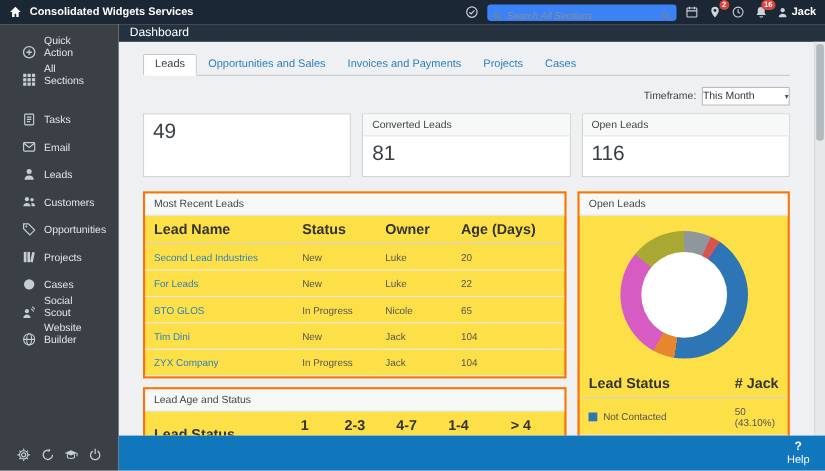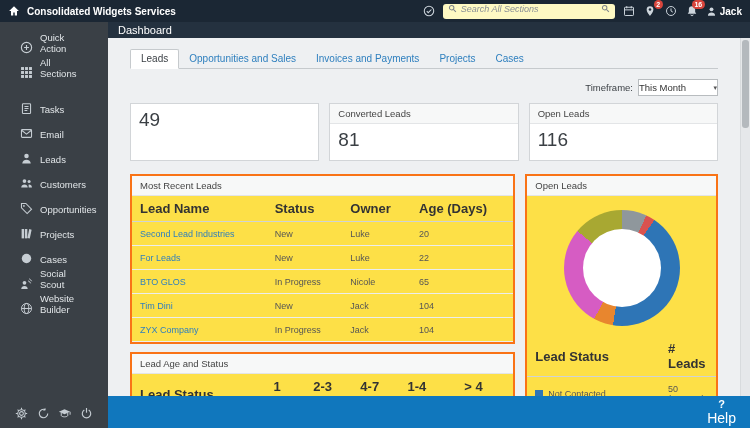--- a/index.html
+++ b/index.html
@@ -8,21 +8,21 @@
   svg{display:block;width:100%;height:100%}
 
   
   .topbar{position:absolute;top:0;left:0;width:750px;height:22px;background:#1b2734;display:flex;align-items:center;padding:0 8px;gap:7px;color:#e8edf1;z-index:5}
   .home-ic{width:12px;height:12px;color:#fff;cursor:pointer;flex:0 0 12px}
   .brand{font-size:10px;font-weight:bold;color:#fff;white-space:nowrap}
   .spacer{flex:1}
   .ticon{position:relative;width:14px;height:14px;display:flex;align-items:center;justify-content:center;color:#cdd5dc;cursor:pointer;flex:0 0 14px}
   .ticon svg{width:12px;height:12px}
   .badge{position:absolute;top:-4px;right:-6px;background:#d9453c;color:#fff;font-size:7px;font-style:normal;line-height:9px;padding:0 2.5px;border-radius:6px;font-weight:bold}
-  .searchbox{display:flex;align-items:flex-start;background:#fef9c3;border-radius:3px;height:15px;width:172px;padding:0 5px;gap:4px;color:#7d848a}
+  .searchbox{display:flex;align-items:flex-end;background:#3b82f6;border-radius:3px;height:15px;width:172px;padding:0 5px;gap:4px;color:#7d848a}
   .searchbox .sic{width:9px;height:9px;flex:0 0 9px}
   .searchbox input{border:0;outline:0;flex:1;font-size:9px;background:transparent;color:#333;font-family:inherit;min-width:0}
   .searchbox input::placeholder{font-style:italic;color:#8a9096}
   .user{display:flex;align-items:center;gap:3px;font-size:10px;color:#fff;font-weight:bold;cursor:pointer}
   .user .uic{width:11px;height:11px;color:#cdd5dc}
 
   
   .sidebar{position:absolute;left:0;top:22px;width:108px;bottom:0;background:#3a4046;display:flex;flex-direction:column;padding-top:7px}
   .side-item{display:flex;align-items:flex-end;gap:7px;height:25px;padding:0 20px;font-size:9.5px;color:#e2e6e9;cursor:pointer;flex:0 0 25px}
   .sicon{width:13px;height:13px;color:#c6cdd3;flex:0 0 13px}
@@ -65,21 +65,21 @@
   .legend-table thead th{border-top:0}
   .swatch{display:inline-block;width:8px;height:8px;margin-right:5px;vertical-align:-1px}
   .value-cell{width:56px;vertical-align:top}
 
   .scrollbar{position:absolute;top:16px;right:0;bottom:32px;width:10px;background:#e6e8ea;border-left:1px solid #d8dbdd;cursor:pointer}
   .scroll-thumb{position:absolute;top:2px;left:1px;width:7px;height:88px;background:#b4b9bd;border-radius:3px;cursor:pointer}
 
   .footer{position:absolute;left:0;right:0;bottom:0;height:32px;background:#1077bd;display:flex;align-items:center;justify-content:flex-end;padding:0 14px}
   .help{display:flex;flex-direction:column;align-items:center;color:#fff;cursor:pointer;line-height:1.15}
   .help .q{font-size:11px;font-weight:bold}
-  .help .t{font-size:14px}
+  .help .t{font-size:10px}
 </style>
 </head>
 <body>
 
 <header class="topbar">
   <span class="home-ic">
     <svg viewBox="0 0 16 16" fill="currentColor">
         <path d="M8 1.5L1.5 8H4v6h3v-4h2v4h3V8h2.5L8 1.5z"></path>
       </svg>
   </span>
@@ -396,21 +396,21 @@
       <div>
         <section class="panel">
           <div class="panel-h">Open Leads</div>
           <div class="donut-wrap">
             <div class="donut" style="background: conic-gradient(rgb(143, 151, 156) 0deg, rgb(143, 151, 156) 24.84deg, rgb(217, 83, 79) 24.84deg, rgb(217, 83, 79) 33.84deg, rgb(46, 117, 182) 33.84deg, rgb(46, 117, 182) 189deg, rgb(232, 134, 46) 189deg, rgb(232, 134, 46) 208.8deg, rgb(214, 92, 195) 208.8deg, rgb(214, 92, 195) 309.6deg, rgb(168, 168, 50) 309.6deg, rgb(168, 168, 50) 360deg);"></div>
           </div>
           <table class="legend-table">
             <thead>
               <tr>
                 <th>Lead Status</th>
-                <th># Leads</th>
+                <th># Jack</th>
               </tr>
             </thead>
             <tbody>
               <tr>
                 <td>
                   <span class="swatch" style="background-color: rgb(46, 117, 182);"></span><span>Not Contacted</span>
                 </td>
                 <td class="value-cell">50 (43.10%)</td>
               </tr>
             </tbody>

